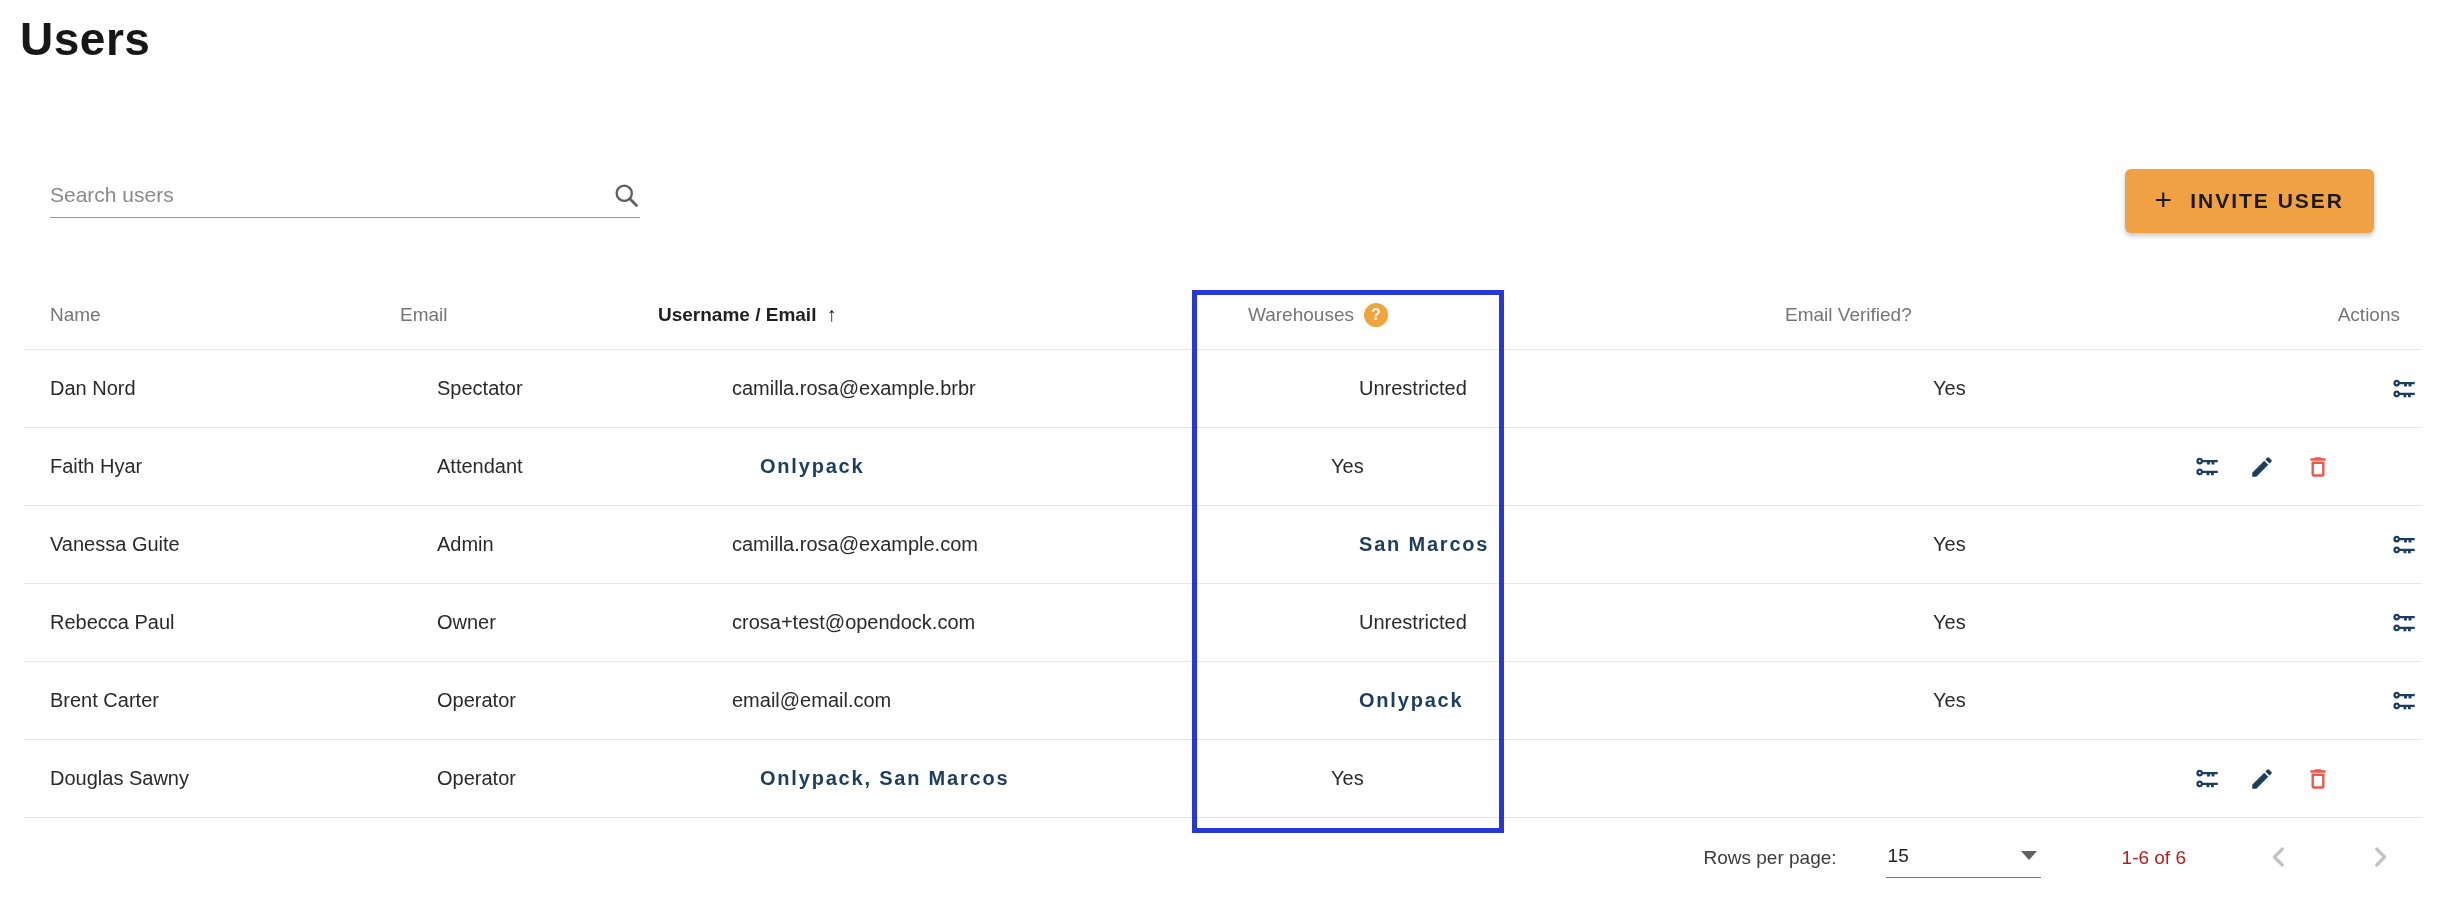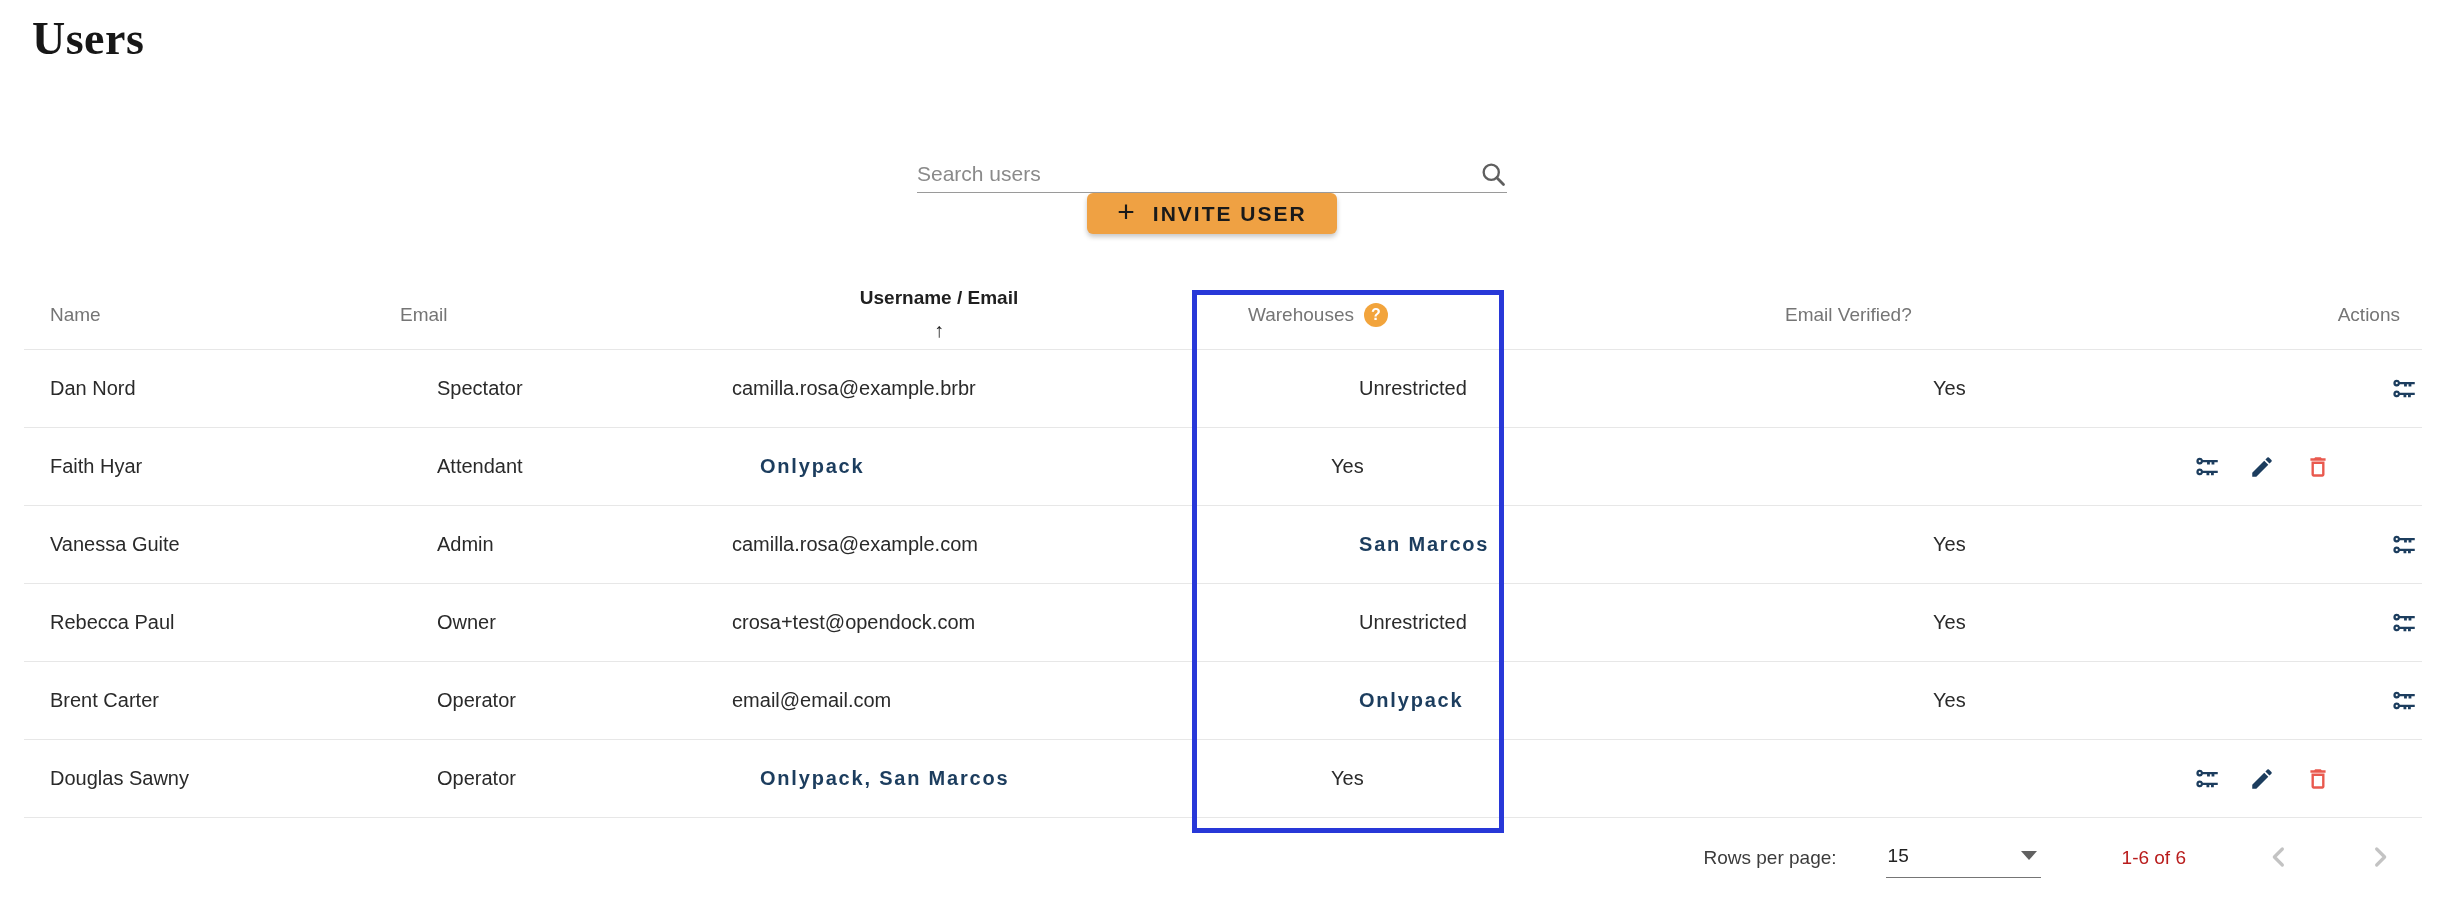--- a/index.html
+++ b/index.html
@@ -2,38 +2,36 @@
 <html><head>
 <meta charset="utf-8">
 <style>
   * { margin: 0; padding: 0; box-sizing: border-box; }
   html, body { width: 2446px; height: 914px; background: #ffffff; overflow: hidden; }
   body { font-family: "Liberation Sans", sans-serif; color: #262626; position: relative; }
 
   .page { position: relative; width: 2446px; height: 914px; }
 
   h1.page-title {
-    margin: 14px 0 0 32px;
+    margin: 14px 0 0 20px;
     font-size: 46px;
     font-weight: 800;
     letter-spacing: 0.5px;
     color: #171717;
     height: 50px;
     line-height: 50px;
-    font-family: Liberation Serif, serif;
   }
 
   .toolbar {
     margin-top: 104px;
     padding: 0 72px 0 50px;
     display: flex;
     justify-content: space-between;
     align-items: center;
     height: 66px;
-    flex-direction: column;
   }
   .search-field {
     width: 590px;
     position: relative;
     border-bottom: 1px solid #9a9a9a;
     display: flex;
     align-items: center;
     height: 44px;
     margin-top: -10px;
   }
@@ -80,21 +78,21 @@
   .t-head .th {
     font-size: 19px;
     color: #757575;
     font-weight: 400;
     cursor: pointer;
     display: flex;
     align-items: center;
     gap: 10px;
     text-align: right;
   }
-  .t-head .th.sorted { color: #1f1f1f; font-weight: 700; flex-direction: column; }
+  .t-head .th.sorted { color: #1f1f1f; font-weight: 700; }
   .t-head .th.actions-th { justify-content: flex-end; padding-right: 22px; color: #757575; cursor: default; }
   .sort-arrow { font-size: 20px; font-weight: 700; color: #1f1f1f; }
   .help-icon {
     width: 24px; height: 24px;
     border-radius: 50%;
     background: #f2a43c;
     color: #ffffff;
     font-size: 16px; font-weight: 700;
     display: inline-flex; align-items: center; justify-content: center;
     cursor: pointer;

